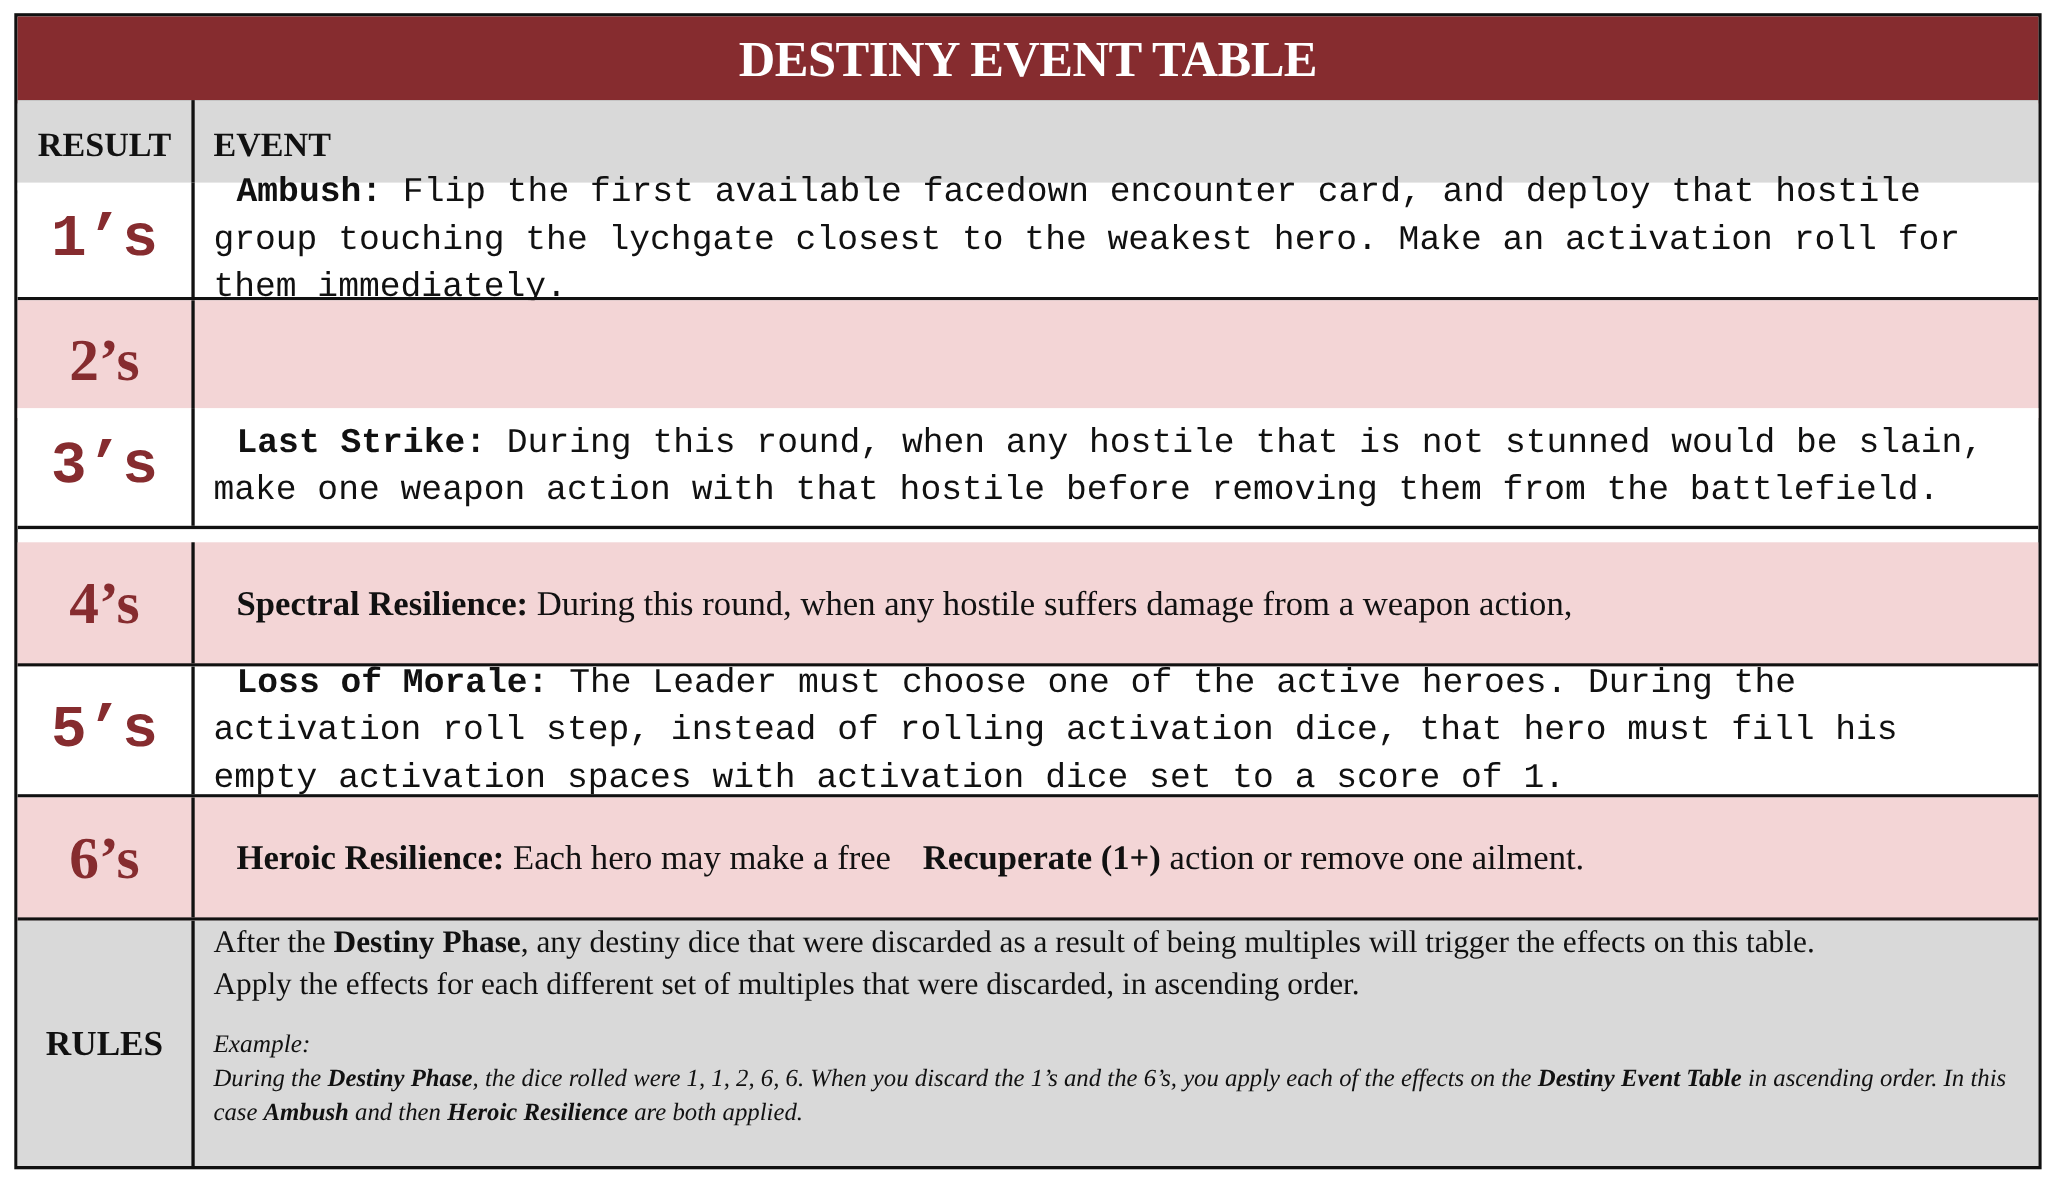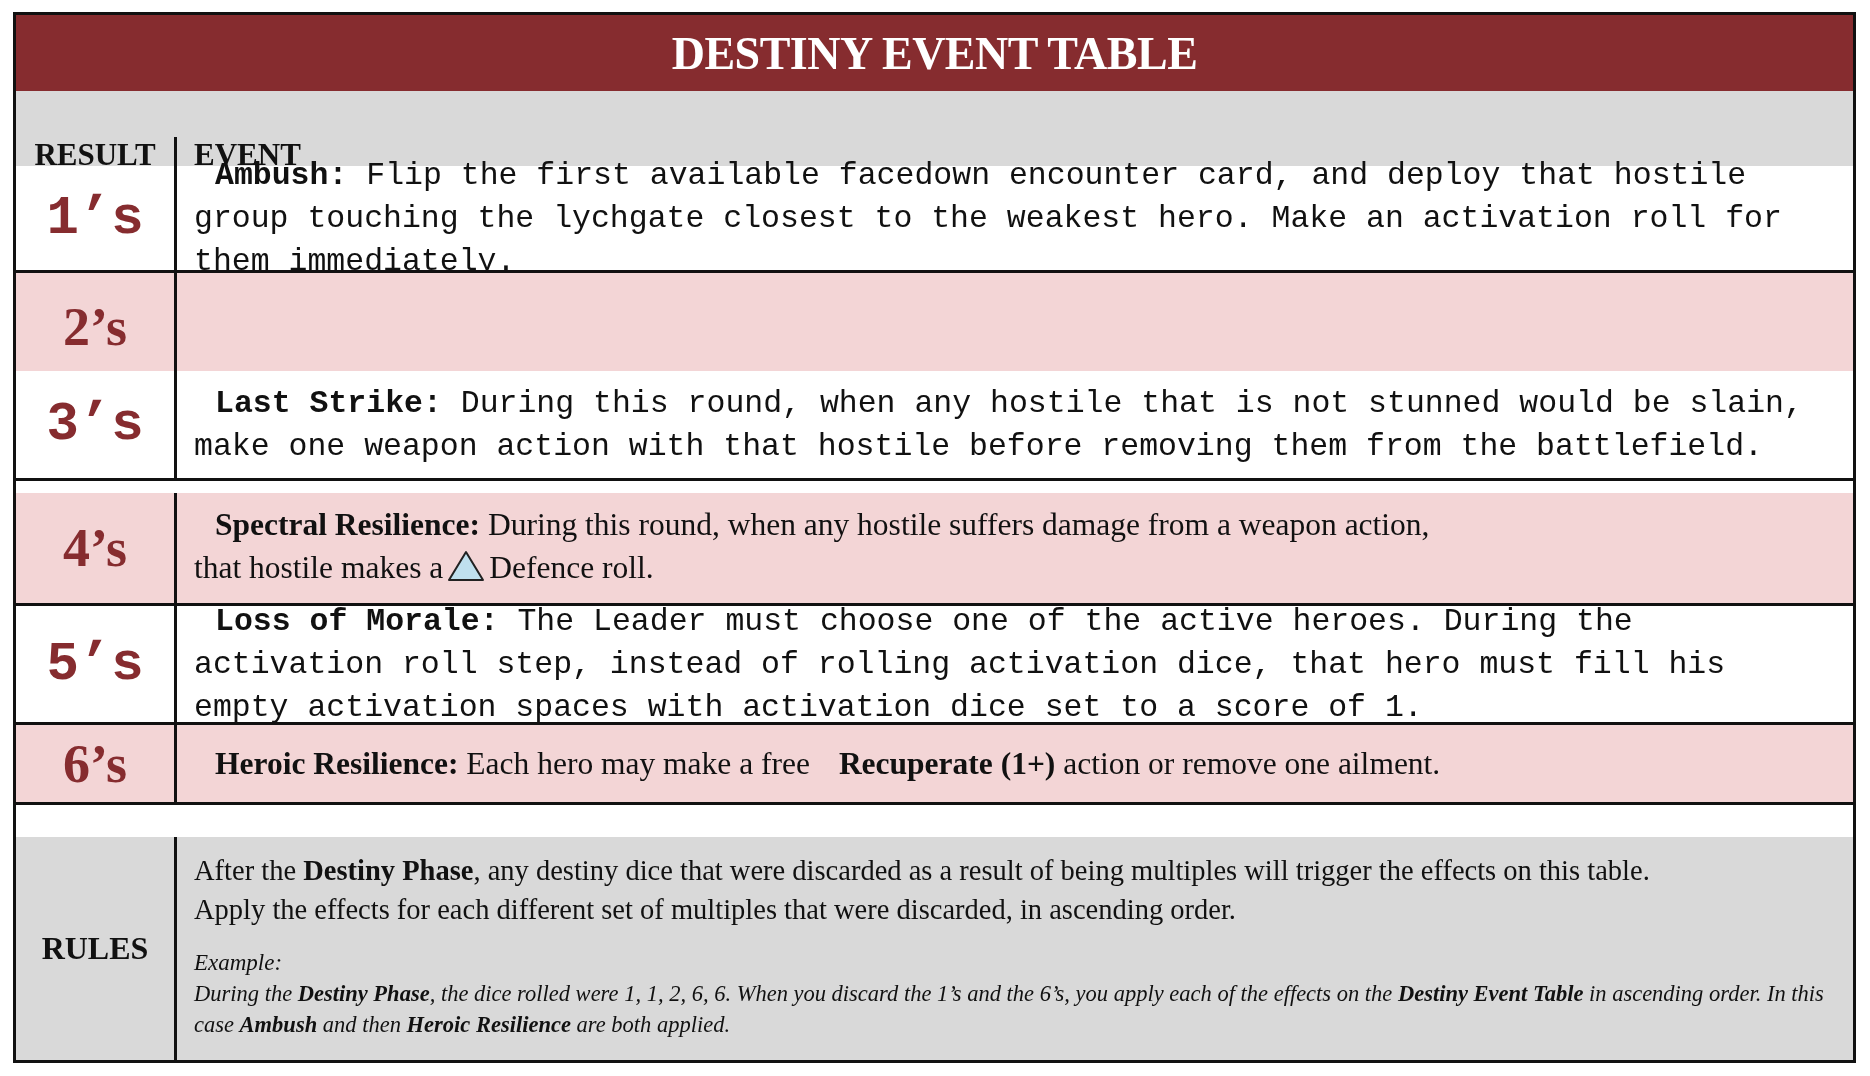--- a/index.html
+++ b/index.html
@@ -33,21 +33,21 @@
   .tri { display: inline-block; vertical-align: -4px; margin: 0 4px; }
 </style>
 </head>
 <body>
 
 <div class="table">
   <div class="title-bar">
     <span class="title">DESTINY EVENT TABLE</span>
   </div>
 
-  <div class="row hdr" style="top:76px;height:85px;align-items:flex-end;">
+  <div class="row hdr" style="top:76px;height:85px;">
     <div class="cell-result">RESULT</div>
     <div class="cell-event">
       <span>EVENT</span>
     </div>
   </div>
 
   <div class="row white" style="top:151px;height:107px;">
     <div class="cell-result">
       <span class="result-num">1’s</span>
     </div>
@@ -70,48 +70,45 @@
       <div class="event-text"><b>Last Strike:</b><span> During this round, when any hostile that is not stunned would be slain, make one weapon action with that hostile before removing them from the battlefield.</span></div>
     </div>
   </div>
 
   <div class="row pink" style="top:478px;height:113px;">
     <div class="cell-result">
       <span class="result-num">4’s</span>
     </div>
     <div class="cell-event">
       <div class="event-text"><b>Spectral Resilience:</b><span> During this round, when any hostile suffers damage from a weapon action,</span></div>
-      <div class="event-text"><span>that hostile makes a</span><span class="tri"><svg width="38" height="32" viewBox="0 0 38 32">
-              <path d="M19 2 L36 30 L2 30 Z" fill="#bfe0ee" stroke="#222" stroke-width="2" stroke-linejoin="round"></path>
-            </svg></span><span>Defence roll.</span></div>
     </div>
   </div>
 
   <div class="row white" style="top:591px;height:119px;">
     <div class="cell-result">
       <span class="result-num">5’s</span>
     </div>
     <div class="cell-event">
       <div class="event-text"><b>Loss of Morale:</b><span> The Leader must choose one of the active heroes. During the activation roll step, instead of rolling activation dice, that hero must fill his empty activation spaces with activation dice set to a score of 1.</span></div>
     </div>
   </div>
 
-  <div class="row pink" style="top:710px;height:80px;">
+  <div class="row pink" style="top:710px;height:112px;">
     <div class="cell-result">
       <span class="result-num">6’s</span>
     </div>
     <div class="cell-event">
       <div class="event-text"><b>Heroic Resilience:</b><span> Each hero may make a free </span><b>Recuperate (1+)</b><span> action or remove one ailment.</span></div>
     </div>
   </div>
 
   <div class="row grey" style="top:822px;height:223px;border-bottom:none;">
     <div class="cell-result">
       <span class="rules-label">RULES</span>
     </div>
-    <div class="cell-event" style="justify-content:flex-start;padding-top:14px;">
+    <div class="cell-event" style="justify-content:flex-start;">
       <div class="rules-main"><span>After the </span><b>Destiny Phase</b><span>, any destiny dice that were discarded as a result of being multiples will trigger the effects on this table.</span></div>
       <div class="rules-main">Apply the effects for each different set of multiples that were discarded, in ascending order.</div>
       <div class="rules-example-label">Example:</div>
       <div class="rules-example"><span>During the </span><b>Destiny Phase</b><span>, the dice rolled were 1, 1, 2, 6, 6. When you discard the 1’s and the 6’s, you apply each of the effects on the </span><b>Destiny Event Table</b><span> in ascending order. In this case </span><b>Ambush</b><span> and then </span><b>Heroic Resilience</b><span> are both applied.</span></div>
     </div>
   </div>
 </div>
 
 </body></html>

